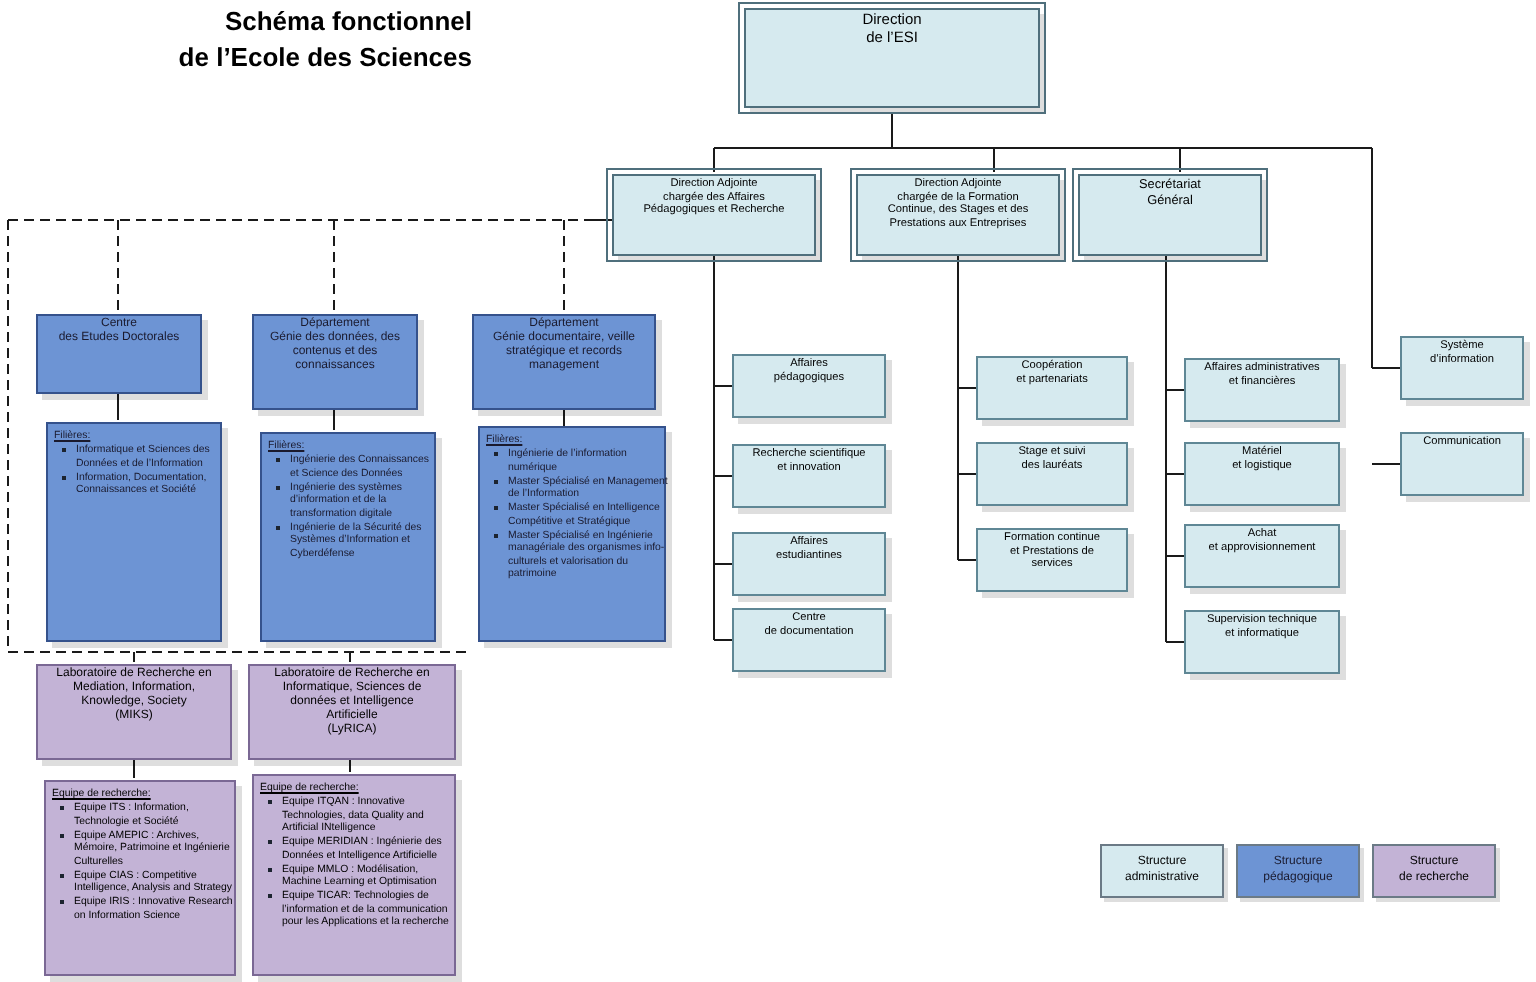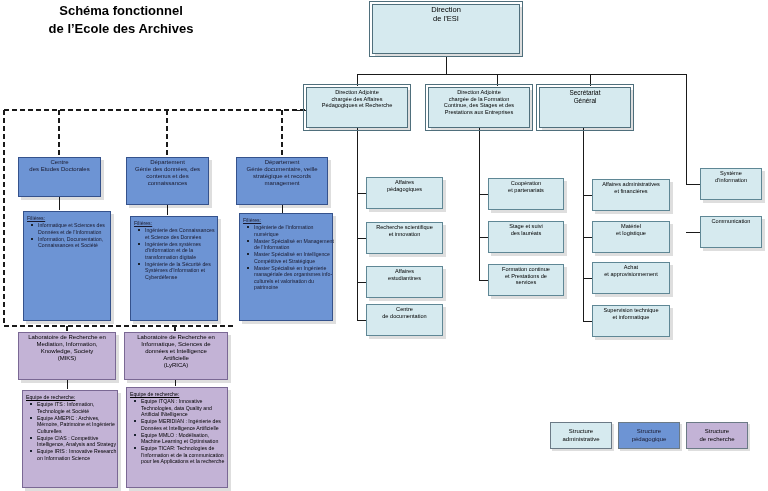--- a/index.html
+++ b/index.html
@@ -15,21 +15,21 @@
        box-shadow:3px 3px 0 rgba(0,0,0,0.13);z-index:3;}
   .box .inner{padding:1px 2px;line-height:1.18;}
 
   
   .adm{background:#d6eaef;border-color:#5f8795;}
   .ped{background:#6d94d4;border-color:#35528c;color:#1a1a2e;}
   .rec{background:#c3b3d6;border-color:#7a6894;}
 
   .dblborder{border:1px solid #4f6f7c;outline:1px solid #4f6f7c;outline-offset:2px;}
 
-  .title{position:absolute;left:6px;top:2px;width:230px;text-align:center;
+  .title{position:absolute;left:6px;top:2px;width:230px;text-align:right;
          font-size:13px;font-weight:bold;line-height:1.35;z-index:5;}
 
   .list{display:block;text-align:left;align-items:flex-start;justify-content:flex-start;}
   .list .inner{width:100%;padding:3px 2px 2px 3px;}
   .lhdr{font-size:5.2px;text-decoration:underline;display:block;margin-bottom:1px;}
   ul.li{margin:0;padding:0 0 0 11px;list-style:none;}
   ul.li li{font-size:5.2px;line-height:1.25;margin:0 0 0.5px 0;position:relative;}
   ul.li li:before{content:"";position:absolute;left:-7px;top:2px;width:2px;height:2px;background:#1c2430;}
 
   .lg{position:absolute;box-sizing:border-box;display:flex;align-items:center;
@@ -89,21 +89,21 @@
       <line x1="282" y1="110" x2="282" y2="156"></line>
 
       <line x1="4" y1="326" x2="235" y2="326"></line>
       <line x1="67" y1="326" x2="67" y2="332"></line>
       <line x1="175" y1="326" x2="175" y2="332"></line>
     </g>
   </svg>
 
   <div class="title">
     <div>Schéma fonctionnel</div>
-    <div>de l’Ecole des Archives</div>
+    <div>de l’Ecole des Sciences</div>
   </div>
 
   <div class="box adm dblborder" style="left:372px;top:4px;width:148px;height:50px;">
     <div class="inner" style="font-size:7.5px;">
       <div>Direction</div>
       <div>de l’ESI</div>
     </div>
   </div>
 
   <div class="box adm dblborder" style="left:306px;top:87px;width:102px;height:41px;">

